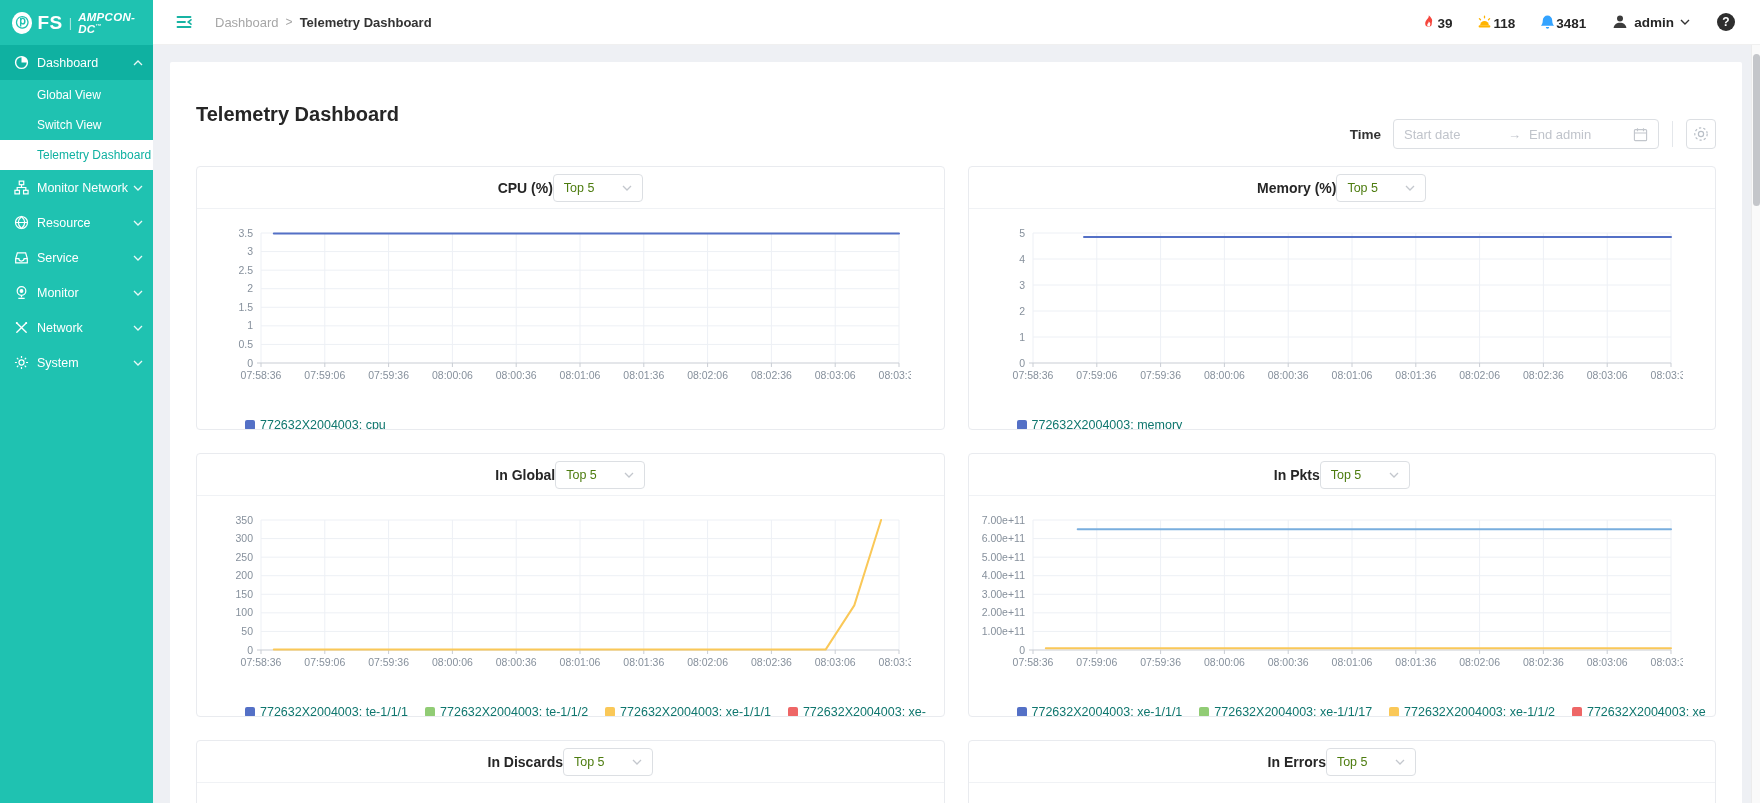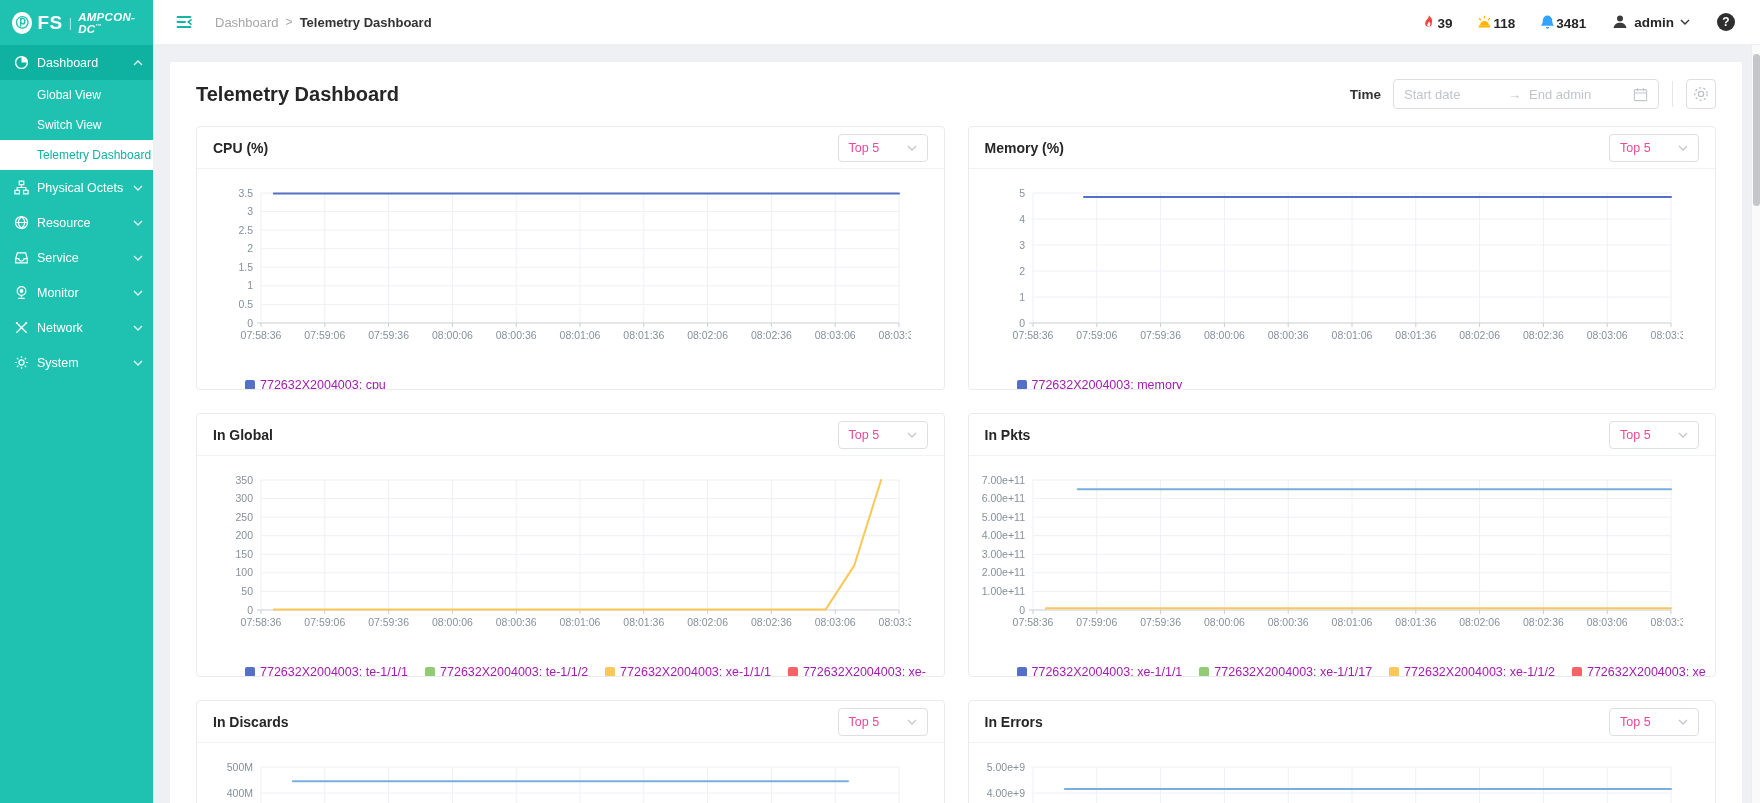--- a/index.html
+++ b/index.html
@@ -40,47 +40,47 @@
   .user-chip { display:flex; align-items:center; gap:6px; cursor:pointer; }
   .user-chip .icon { width:16px; height:16px; display:inline-flex; }
   .user-chip b { font-size:13.5px; color:#262626; }
   .help-btn { width:20px; height:20px; cursor:pointer; display:inline-flex; }
 
   
   .content { position:absolute; left:153px; top:45px; right:9px; bottom:0; padding:17px 9px 0 17px; }
   .panel { background:#fff; border-radius:2px; min-height:900px; padding:17px 26px 26px 26px; }
   .panel-head { display:flex; align-items:center; margin-bottom:17px; }
   .page-title { font-size:20px; font-weight:bold; color:#262626; }
-  .time-controls { margin-left:auto; display:flex; align-items:center; }
+  .time-controls { margin-left:auto; display:flex; align-items:center;margin-top:40px; }
   .time-label { font-size:13.5px; color:#333; font-weight:bold; margin-right:12px; }
   .range-picker { width:266px; height:30px; border:1px solid #dcdfe3; border-radius:4px;
     display:flex; align-items:center; padding:12px 10px; gap:8px; background:#fff; cursor:text; }
   .range-picker .ph { color:#c0c4cb; font-size:13px; }
   .range-picker .ph.start { flex:1; }
   .range-arrow { color:#c0c4cb; font-size:13px; }
   .range-picker .ph.end { flex:1; }
   .cal-icon { width:15px; height:15px; display:inline-flex; }
   .v-div { width:1px; height:26px; background:#e4e7eb; margin:0 13px; }
   .gear-btn { width:30px; height:30px; border:1px solid #dcdfe3; border-radius:4px; background:#fff;
     display:flex; align-items:center; justify-content:center; cursor:pointer; }
   .gear-btn svg { width:16px; height:16px; }
 
   .grid { display:grid; grid-template-columns:1fr 1fr; gap:23px; }
   .card { border:1px solid #e9ebef; border-radius:4px; background:#fff; height:264px; overflow:hidden; }
-  .card-head { height:42px; display:flex; align-items:center; justify-content:space-between;
+  .card-head { height:42px; display:flex; align-items:center; justify-content:center;
     padding:0 16px; border-bottom:1px solid #f0f2f5; }
   .card-title { font-size:14px; font-weight:bold; color:#262626; }
   .select { width:90px; height:28px; border:1px solid #dcdfe3; border-radius:4px; display:flex;
     align-items:center; justify-content:space-between; padding:0 10px; cursor:pointer; background:#fff; }
-  .select span { font-size:12.5px; color:#ec4899; }
+  .select span { font-size:12.5px; color:#4d7c0f; }
   .select svg { width:10px; height:6px; }
   .card-body { padding:8px 10px 0 8px; }
   .tick { font-size:10.5px; fill:#86909c; }
   .legend { display:flex; align-items:center; margin:6px 0 0 40px; height:20px; gap:17px; white-space:nowrap; }
-  .lg-item { display:inline-flex; align-items:center; gap:5px; font-size:12.5px; color:#a21caf; cursor:pointer; }
+  .lg-item { display:inline-flex; align-items:center; gap:5px; font-size:12.5px; color:#0f766e; cursor:pointer; }
   .lg-item i { width:10px; height:10px; border-radius:2px; display:inline-block; }
 
   
   .scrollbar { position:absolute; right:0; top:45px; bottom:0; width:9px; background:#fafafa;
     border-left:1px solid #ececec; z-index:6; }
   .scroll-thumb { position:absolute; left:1px; top:9px; width:7px; height:152px; background:#c4c6ca; border-radius:4px; }
 </style>
 </head>
 <body>
 
@@ -117,21 +117,21 @@
       </div>
       <div class="nav-item">
         <span class="icon">
           <svg viewBox="0 0 16 16" fill="none" stroke="#fff" stroke-width="1.3">
             <rect x="5.6" y="1.2" width="4.8" height="3.8"></rect>
             <rect x="1" y="11" width="4.8" height="3.8"></rect>
             <rect x="10.2" y="11" width="4.8" height="3.8"></rect>
             <path d="M8 5v3M3.4 11V8h9.2v3"></path>
           </svg>
         </span>
-        <span class="nav-label">Physical Octets</span>
+        <span class="nav-label">Monitor Network</span>
         <svg class="nav-chev" viewBox="0 0 10 6" fill="none" stroke="#fff" stroke-width="1.3">
           <path d="M1 1l4 4 4-4"></path>
         </svg>
       </div>
       <div class="nav-item">
         <span class="icon">
           <svg viewBox="0 0 16 16" fill="none" stroke="#fff" stroke-width="1.3">
             <circle cx="8" cy="8" r="6.4"></circle>
             <path d="M1.6 8h12.8M8 1.6c-4.6 4.2-4.6 8.6 0 12.8 4.6-4.2 4.6-8.6 0-12.8z"></path>
           </svg>

